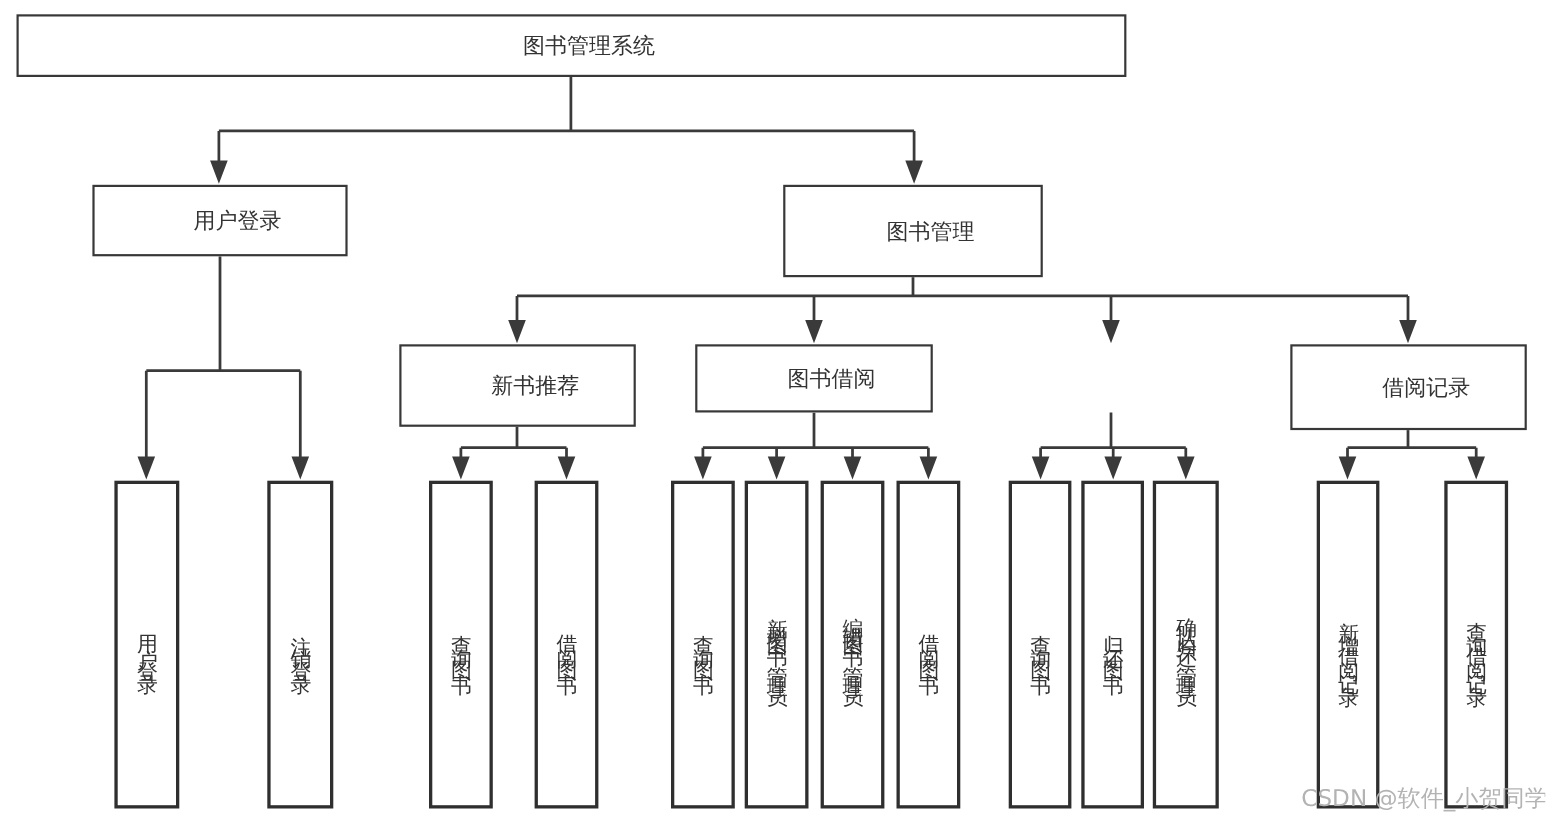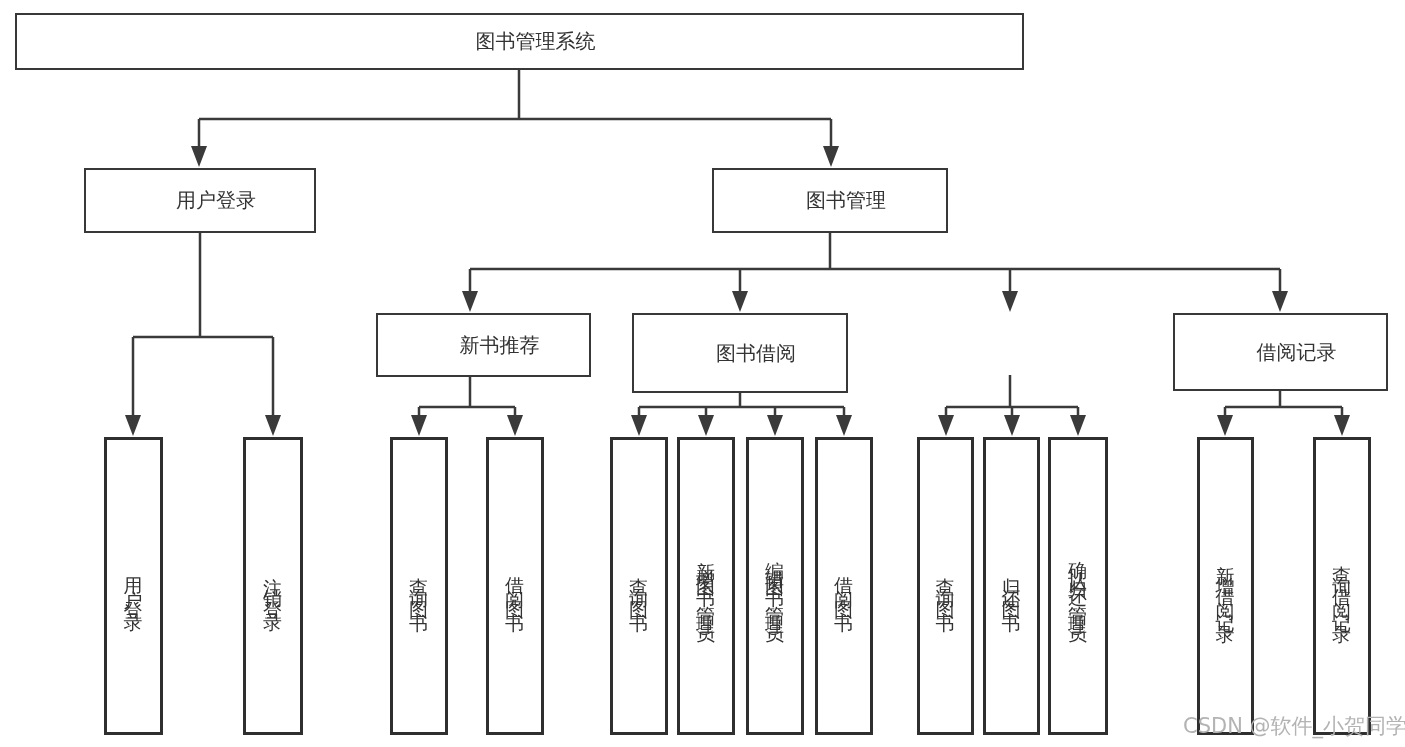--- a/index.html
+++ b/index.html
@@ -53,28 +53,28 @@
          M1217 415 L1233 415 L1225 436 Z  M1334 415 L1350 415 L1342 436 Z" fill="#3a3a3a" stroke="none"></path>
   </svg>
 
   <div class="hbox" style="left:15px;top:13px;width:1009px;height:57px">
     <span class="lbl">图书管理系统</span>
   </div>
 
   <div class="hbox" style="left:84px;top:168px;width:232px;height:65px">
     <span class="lbl">用户登录</span>
   </div>
-  <div class="hbox" style="left:712px;top:168px;width:236px;height:65px">
+  <div class="hbox" style="left:712px;top:168px;width:236px;height:84px">
     <span class="lbl">图书管理</span>
   </div>
 
-  <div class="hbox" style="left:376px;top:313px;width:215px;height:64px">
+  <div class="hbox" style="left:363px;top:313px;width:215px;height:75px">
     <span class="lbl">新书推荐</span>
   </div>
-  <div class="hbox" style="left:632px;top:313px;width:216px;height:80px">
+  <div class="hbox" style="left:632px;top:313px;width:216px;height:62px">
     <span class="lbl">图书借阅</span>
   </div>
   <div class="hbox" style="left:1173px;top:313px;width:215px;height:78px">
     <span class="lbl">借阅记录</span>
   </div>
 
   <div class="vbox" style="left:104px;top:437px;width:59px;height:298px">
     <span class="vlbl">用户登录</span>
   </div>
   <div class="vbox" style="left:243px;top:437px;width:60px;height:298px">

